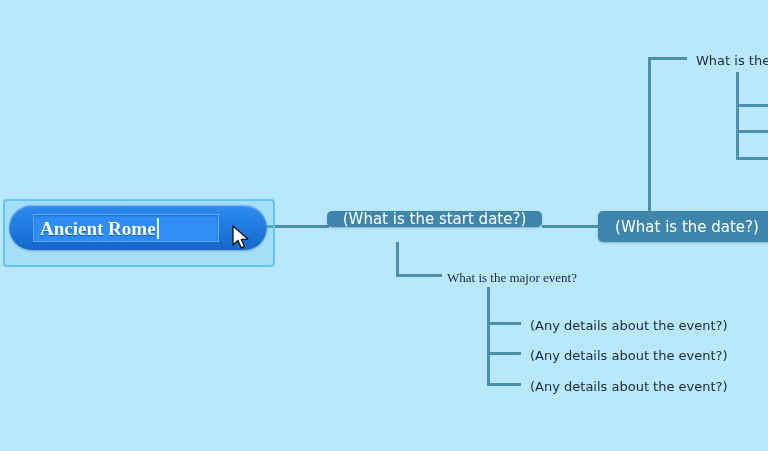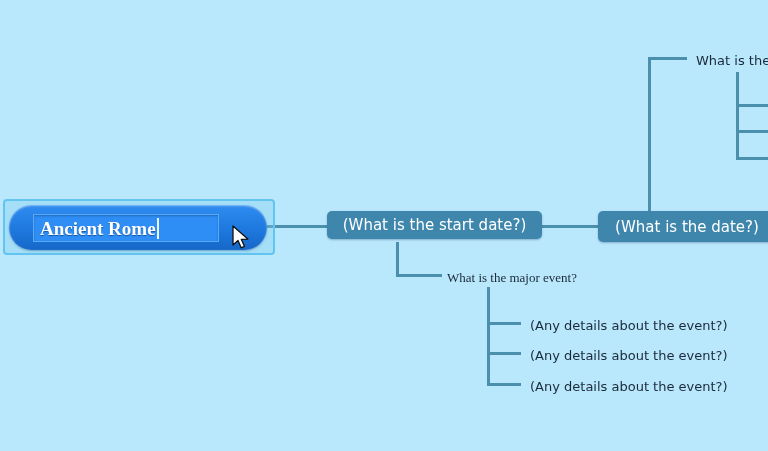--- a/index.html
+++ b/index.html
@@ -28,21 +28,21 @@
   }
   .conn.h { height: 3px; }
   .conn.v { width: 3px; }
 
   
   #root-node-wrap {
     position: absolute;
     left: 3px;
     top: 199px;
     width: 272px;
-    height: 56px;
+    height: 68px;
   }
   #root-selection-box {
     position: absolute;
     left: 0; top: 0;
     width: 100%; height: 100%;
     box-sizing: border-box;
     border: 2px solid #63c4ef;
     border-radius: 4px;
     background: rgba(130, 205, 240, 0.35);
   }
@@ -100,21 +100,21 @@
     display: flex;
     align-items: center;
     justify-content: center;
     white-space: nowrap;
     box-shadow: 0 1px 2px rgba(0, 50, 90, 0.30);
   }
   #node-start-date {
     left: 327px;
     top: 211px;
     width: 215px;
-    height: 28px;
+    height: 16px;
   }
   #node-date {
     left: 598px;
     top: 211px;
     width: 178px;
     height: 31px;
   }
 
   
   .text-node {

